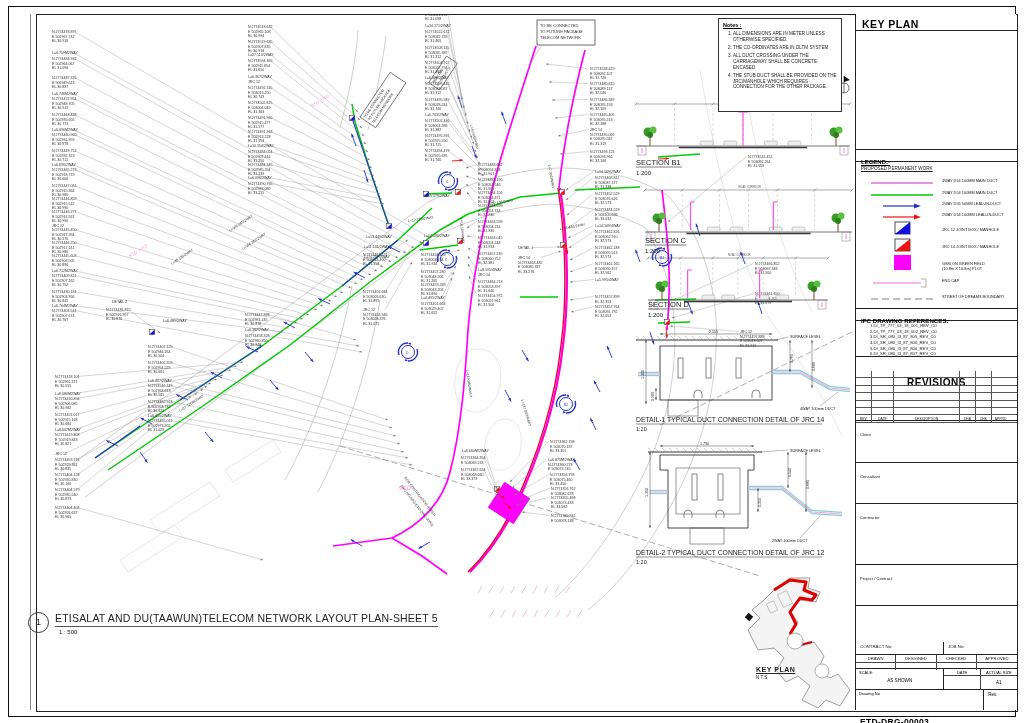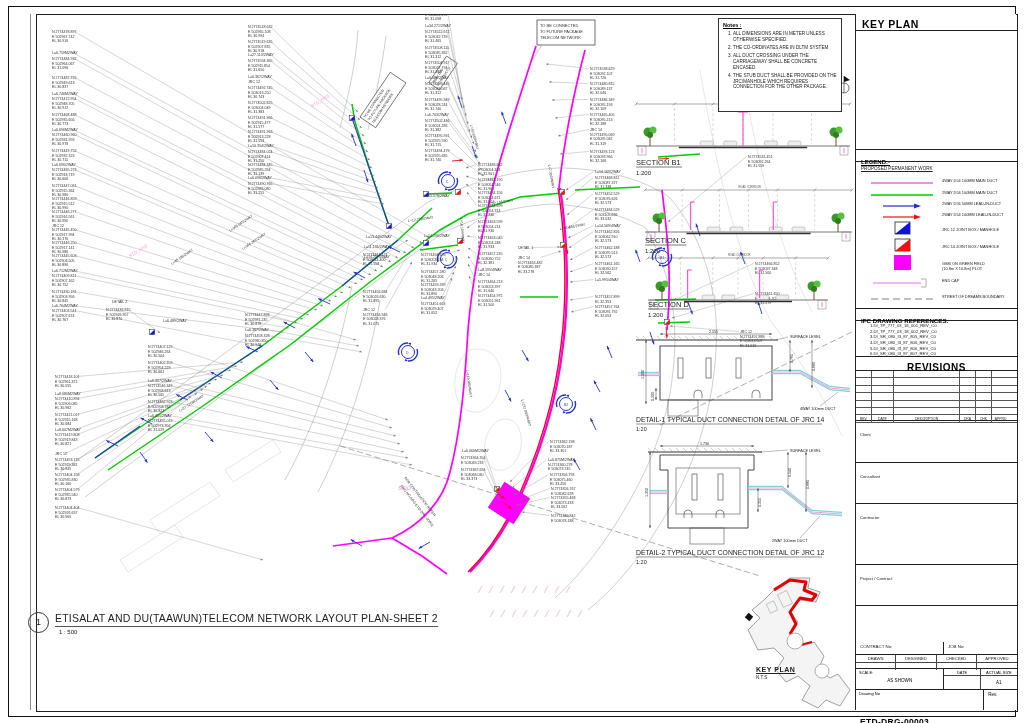--- a/index.html
+++ b/index.html
@@ -23,21 +23,21 @@
   .leg-head span{font-size:6px;font-weight:bold;text-decoration:underline;padding:1px 0 0 5px;display:inline-block;}
   .leg-area{top:148px;height:147px;border-bottom:0.8px solid #222;}
   .ppw{position:absolute;left:5px;top:4px;font-size:4.6px;text-decoration:underline;color:#222;}
   .lrow{position:absolute;left:0;width:161px;height:11px;}
   .lsym{position:absolute;left:10px;top:0;width:72px;height:11px;display:flex;align-items:center;justify-content:center;}
   .llab{position:absolute;left:86px;top:1px;width:73px;font-size:3.9px;color:#222;white-space:pre-line;line-height:1.3;}
   .ifc-head{top:295px;height:12px;border-bottom:0.8px solid #222;}
   .ifc-head span{font-size:6.2px;font-weight:bold;padding:1px 0 0 5px;display:inline-block;}
   .ifc-area{top:307px;height:36px;border-bottom:0.8px solid #222;padding:2px 0 0 14px;}
   .ifc-area div{font-size:4.2px;line-height:1.35;color:#222;}
-  .rev-head{top:343px;height:14px;border-bottom:0.8px solid #222;text-align:center;}
+  .rev-head{top:358px;height:14px;border-bottom:0.8px solid #222;text-align:center;}
   .rev-head span{font-size:10px;font-weight:bold;letter-spacing:0.5px;}
   .rev-grid{top:357px;height:50px;border-bottom:0.8px solid #222;}
   .rev-row{display:flex;height:6.4px;border-bottom:0.4px solid #555;}
   .rev-row div{border-right:0.4px solid #555;height:100%;box-sizing:border-box;}
   .rev-hdr div{font-size:3.4px;text-align:center;color:#222;padding-top:1.2px;}
   .c1{width:16px}.c2{width:22px}.c3{width:66px}.c4{width:16px}.c5{width:16px}.c6{width:17px;border-right:none!important}
   .blk{padding:1px 0 0 4px;}
   .blk span{font-size:4.2px;color:#222;}
   .b-client{top:407px;height:42px;}
   .b-consultant{top:449px;height:41px;}
@@ -1600,21 +1600,21 @@
       </div>
       <div class="drg-r">
           <span>Rev.</span>
         </div>
     </div>
   </div>
 
   <div class="maintitle">
     <div class="mt-circle">1</div>
     <div class="mt-col">
-      <div class="mt-text">ETISALAT AND DU(TAAWUN)TELECOM NETWORK LAYOUT PLAN-SHEET 2</div>
+      <div class="mt-text">ETISALAT AND DU(TAAWUN)TELECOM NETWORK LAYOUT PLAN-SHEET 5</div>
       <div class="mt-scale">1 : 500</div>
     </div>
   </div>
 
   <div class="kpm-label">
     <div class="t">KEY PLAN</div>
     <div class="s">N.T.S</div>
   </div>
 </div>
 

